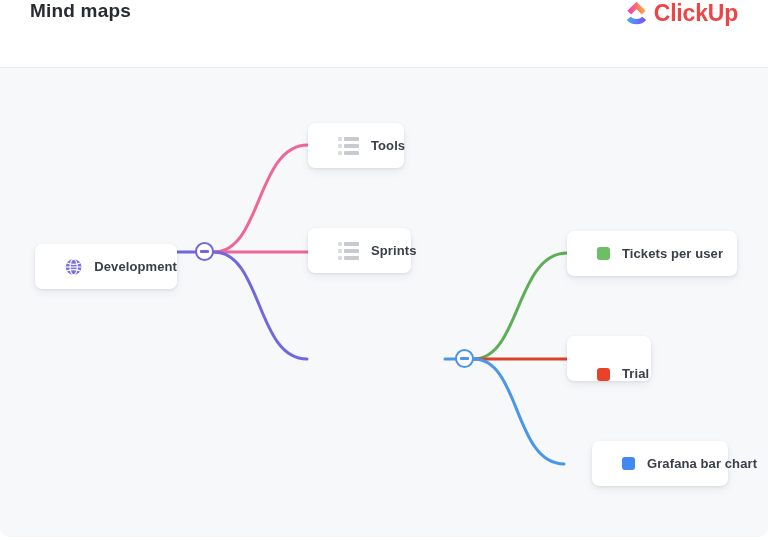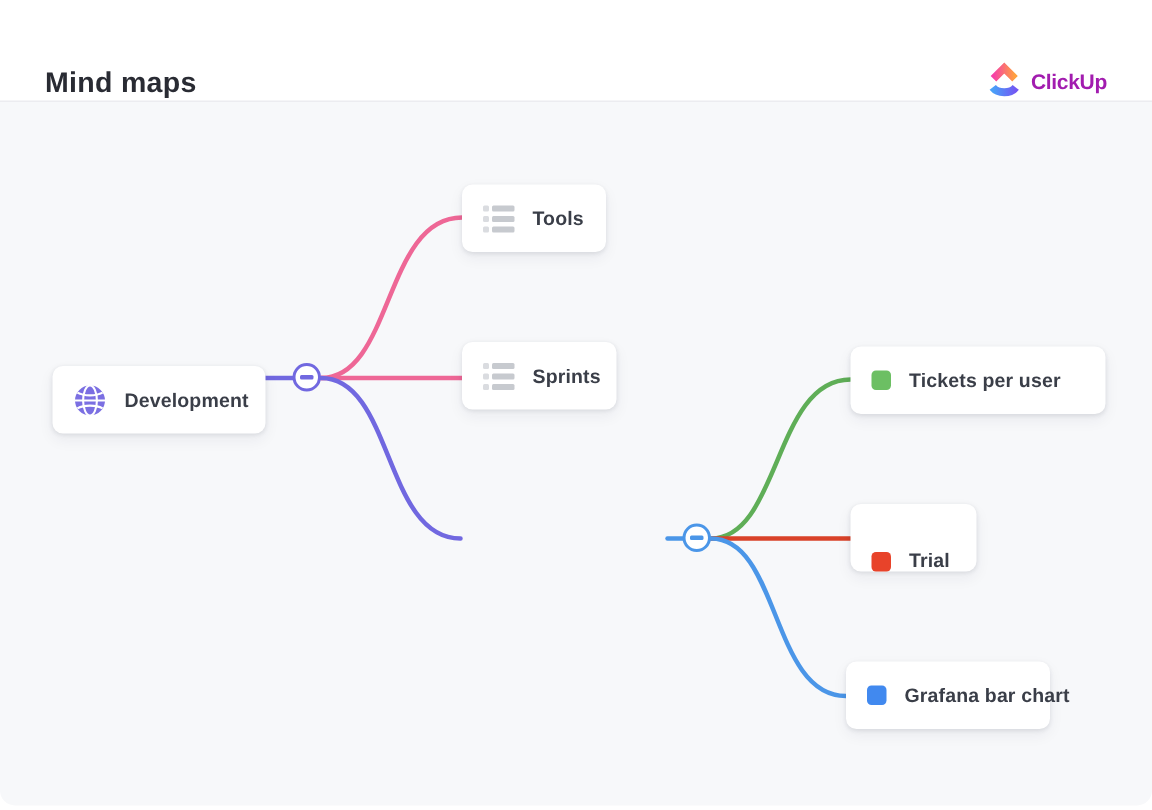--- a/index.html
+++ b/index.html
@@ -2,50 +2,50 @@
 <html><head>
 <meta charset="utf-8">
 <style>
   * { margin: 0; padding: 0; box-sizing: border-box; }
   html, body { width: 768px; height: 540px; background: #ffffff; overflow: hidden;
     font-family: "Liberation Sans", sans-serif; }
 
   
   .header {
     height: 68px; background: #ffffff; border-bottom: 1px solid #ececf0;
-    display: flex; align-items: flex-end; justify-content: space-between;
+    display: flex; align-items: flex-start; justify-content: space-between;
     padding: 0 30px;
   }
   .page-title { font-size: 19px; font-weight: 800; color: #292b33; letter-spacing: .2px; }
   .brand { display: flex; align-items: center; gap: 6px; }
-  .brand-name { font-size: 14px; font-weight: 800; color: #a21caf; letter-spacing: -.2px; }
+  .brand-name { font-size: 23px; font-weight: 800; color: #ef4444; letter-spacing: -.2px; }
 
   
   .canvas {
     position: relative; height: 469px; margin: 0; background: #f7f8fa;
     border-radius: 0 0 10px 10px;
   }
   .edges { position: absolute; left: 0; top: 0; width: 768px; height: 469px; }
 
   
   .node {
     position: absolute; height: 45px; background: #ffffff; border-radius: 7px;
     box-shadow: 0 1px 3px rgba(30,35,60,.10), 0 4px 10px rgba(30,35,60,.06);
-    display: flex; align-items: center; gap: 12px; padding-left: 14px;
+    display: flex; align-items: center; gap: 12px; padding-left: 30px;
     cursor: pointer; white-space: nowrap;
   }
   .node-label { font-size: 13px; font-weight: 700; color: #3a3e48; letter-spacing: .1px; }
 
   .n-development { left: 35px;  top: 176px; width: 142px; }
   .n-tools      { left: 308px; top: 55px;  width: 96px;  }
   .n-sprints    { left: 308px; top: 160px; width: 103px; }
   .n-automation { left: 307px; top: 268px; width: 138px; }
   .n-tickets    { left: 567px; top: 163px; width: 170px; }
   .n-trial      { left: 567px; top: 268px; width: 84px; align-items: flex-end;  }
-  .n-grafana    { left: 564px; top: 373px; width: 136px; }
+  .n-grafana    { left: 592px; top: 373px; width: 136px; }
 
   
   .list-icon { display: flex; flex-direction: column; gap: 3px; width: 21px; }
   .list-icon .row { display: flex; gap: 2px; align-items: center; }
   .list-icon .dot { width: 4px; height: 4px; background: #dadce0; border-radius: 1px; }
   .list-icon .bar { width: 15px; height: 4px; background: #c7cacf; border-radius: 1px; }
 
   
   .sq-icon { width: 13px; height: 13px; border-radius: 3px; flex: 0 0 auto; }
 

